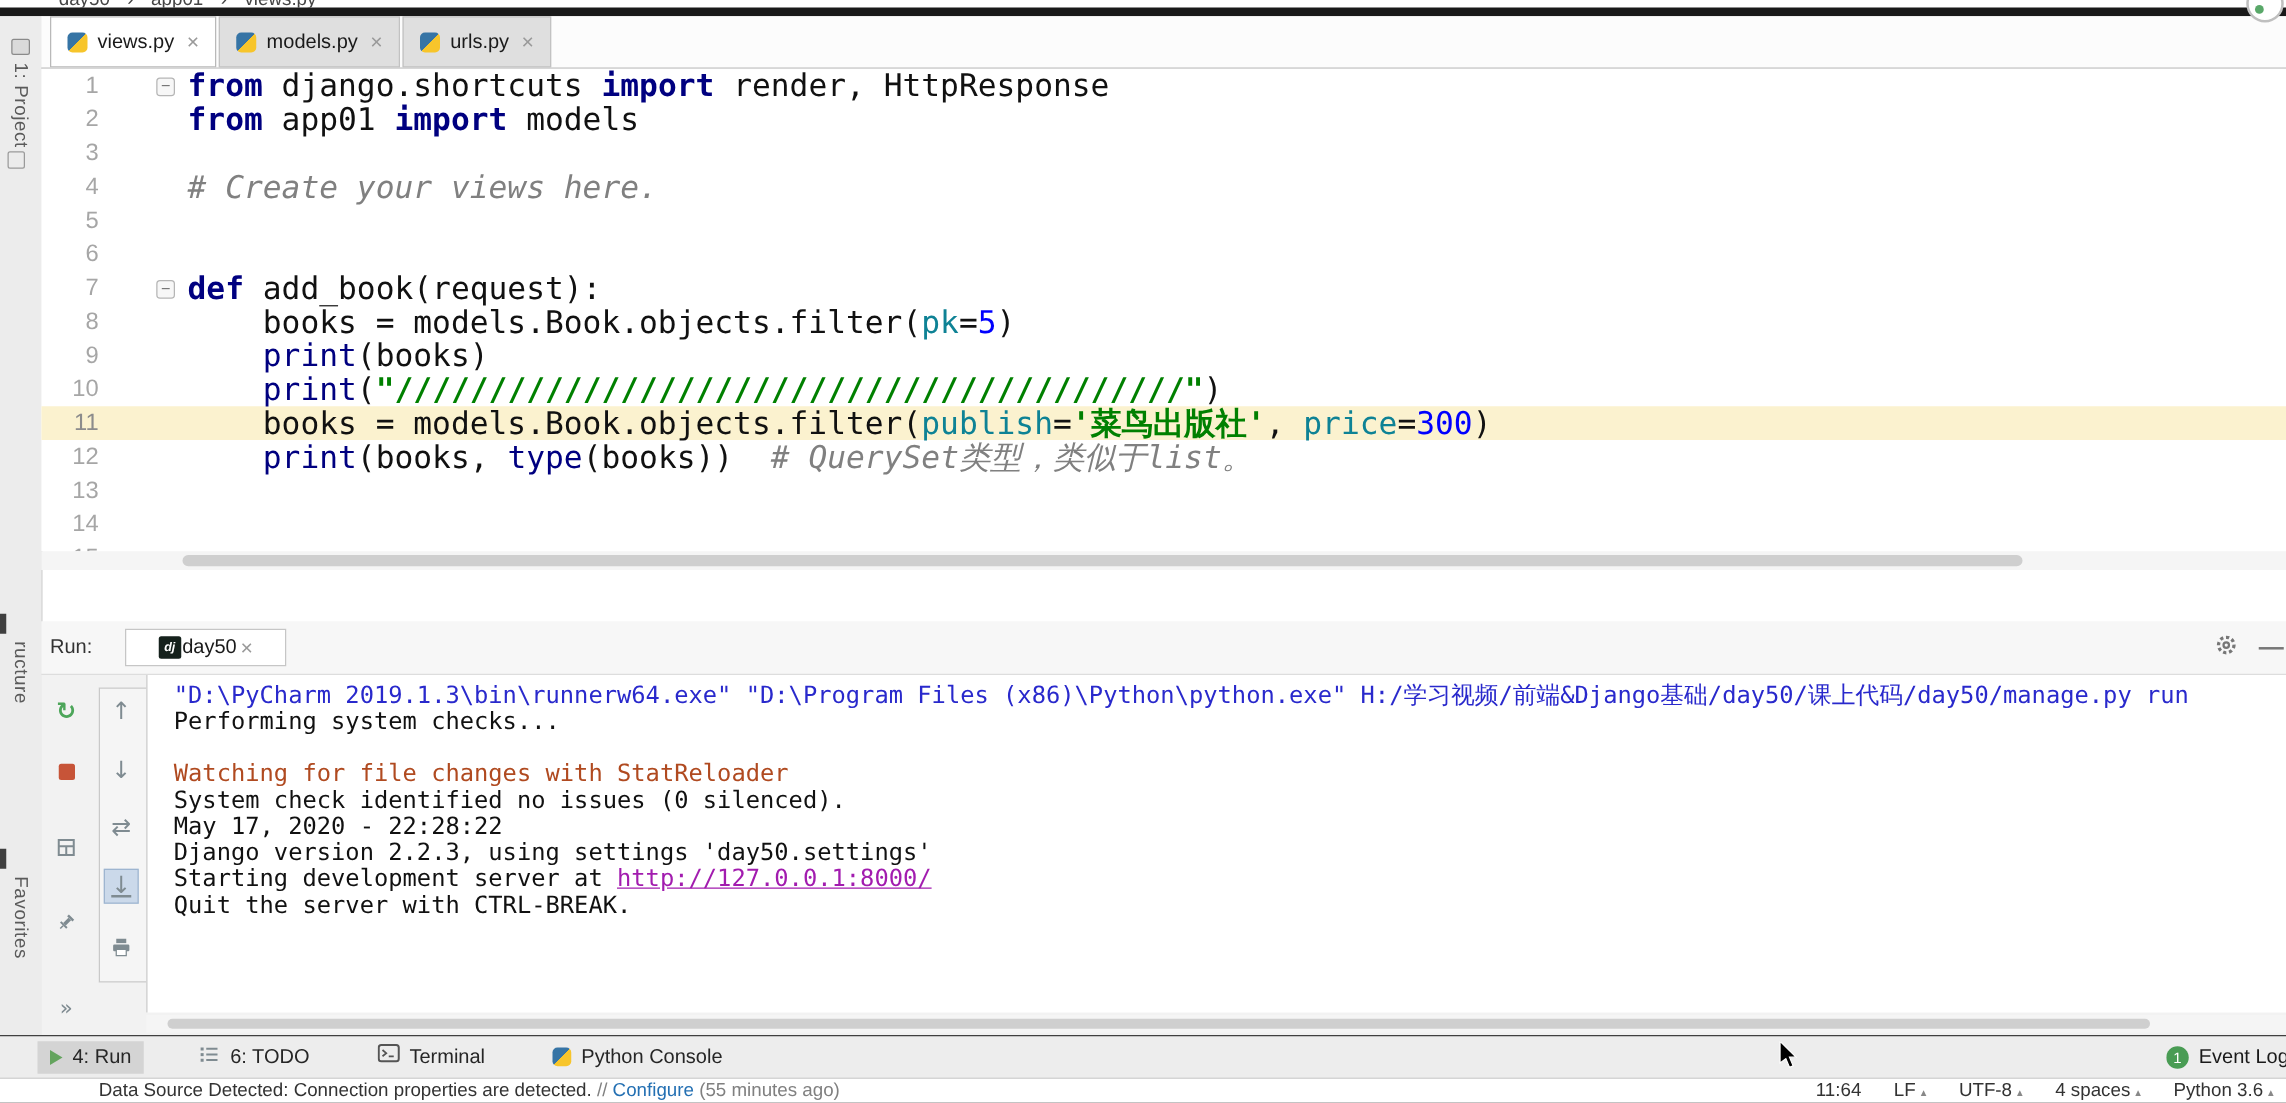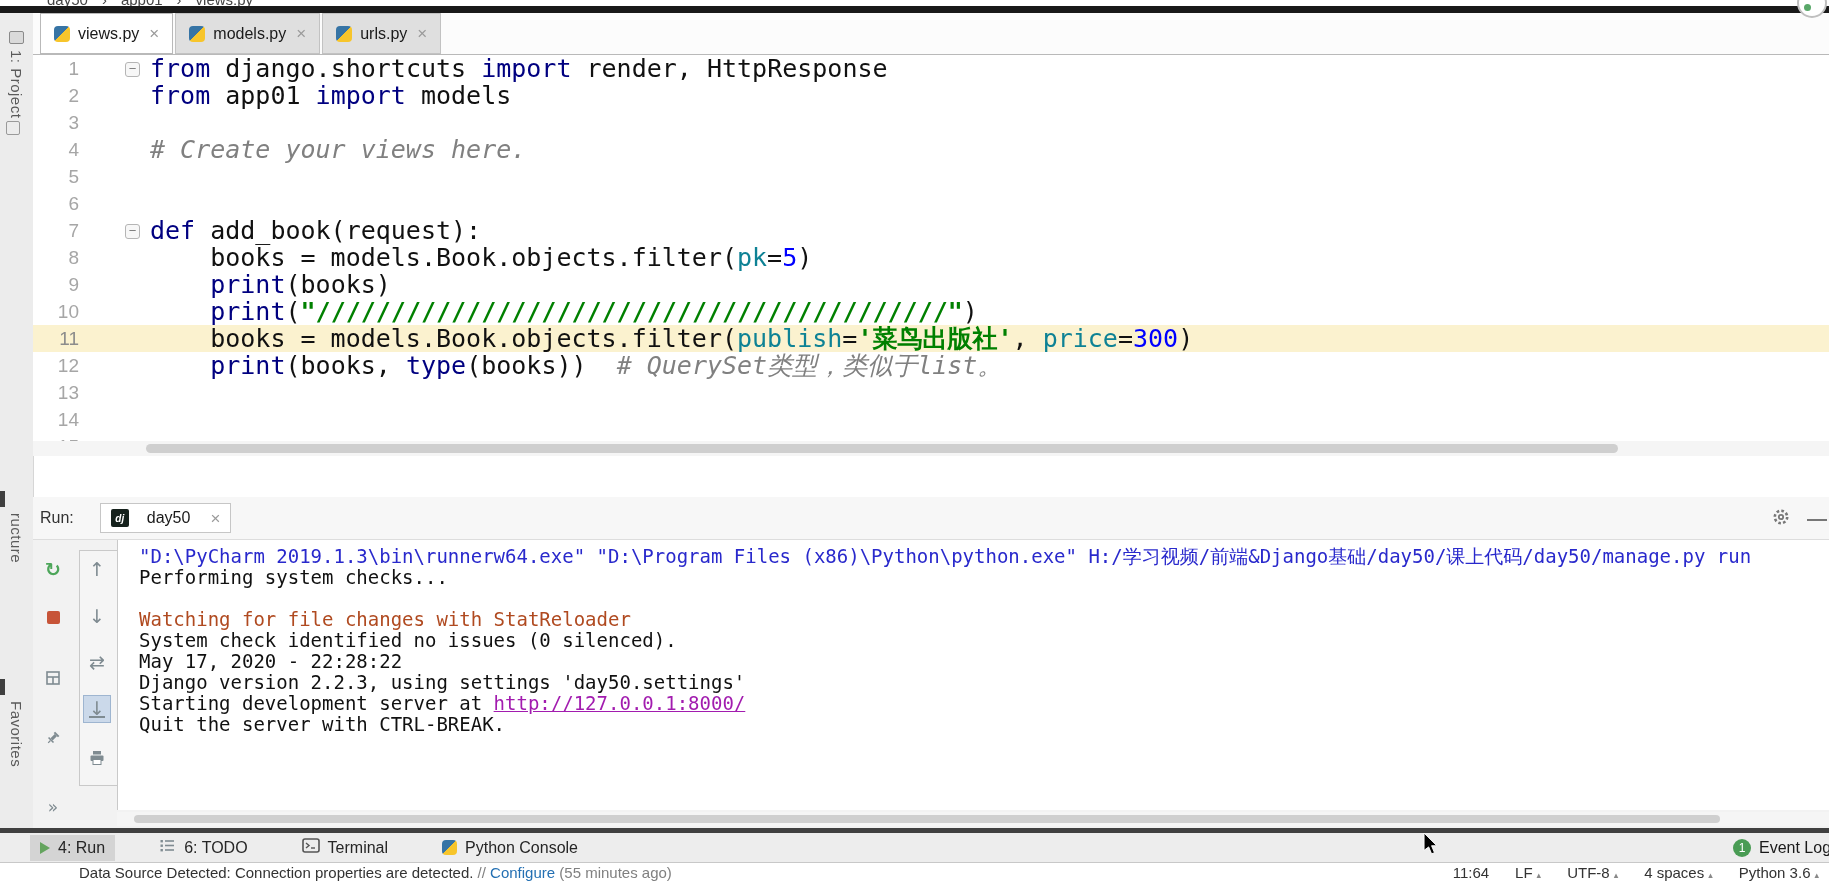--- a/index.html
+++ b/index.html
@@ -38,41 +38,41 @@
   .code-row{display:flex;height:27px;font-family:"DejaVu Sans Mono",monospace;font-size:25px;line-height:27px;}
   .code-row.current{background:#FBF2CF;}
   .gutter{display:block;flex:none;width:46px;text-align:right;font-size:19px;color:#A6A6A6;line-height:27px;
           font-family:"Liberation Sans",sans-serif;}
   .code-row.current .gutter{color:#8C8C8C;}
   .fold{display:block;flex:none;width:71px;position:relative;}
   .fold-box{position:absolute;right:10px;top:7px;width:13px;height:13px;border:1px solid #B5B5B5;border-radius:3px;
             background:#F7F7F7;color:#777;font-size:13px;line-height:11px;text-align:center;
             font-family:"Liberation Sans",sans-serif;}
   .code-text{display:block;white-space:pre;flex:1;}
-  .tok-kw{color:#000080;font-weight:normal;}
+  .tok-kw{color:#000080;font-weight:bold;}
   .tok-pl{color:#111;}
   .tok-cm{color:#808080;font-style:italic;}
   .tok-str{color:#008000;font-weight:bold;}
   .tok-num{color:#0000FF;}
   .tok-kwarg{color:#0E8295;}
   .tok-bi{color:#000080;}
 
   #ed-hscroll{position:absolute;left:33px;top:441px;right:0;height:15px;background:#F5F5F5;}
   #ed-hscroll .thumb{position:absolute;left:113px;top:3px;width:1472px;height:9px;background:#CFCFCF;border-radius:5px;}
 
   
   #crumbbar{position:absolute;left:33px;top:457px;right:0;height:40px;background:#FAFAFA;
             border-top:1px solid #E2E2E2;border-bottom:1px solid #D2D2D2;box-sizing:border-box;
             display:flex;align-items:center;padding-left:130px;font-size:16px;color:#777;}
 
   
   #runheader{position:absolute;left:33px;top:497px;right:0;height:43px;background:#F7F7F7;
              border-bottom:1px solid #DDD;box-sizing:border-box;display:flex;align-items:center;}
   .runlabel{font-size:16px;color:#333;margin-left:7px;}
-  .runtab{display:flex;align-items:center;gap:18px;margin-left:26px;padding:5px 10px;background:#fff;
+  .runtab{display:flex;align-items:center;gap:1px;margin-left:26px;padding:5px 26px;background:#fff;
           border:1px solid #C6C6C6;font-size:16px;}
   .djicon{display:inline-flex;width:18px;height:18px;background:#15211C;color:#fff;font-size:10px;font-weight:bold;
           font-style:italic;align-items:center;justify-content:center;border-radius:2px;}
   #hdr-right{position:absolute;right:2px;top:0;height:43px;display:flex;align-items:center;gap:16px;}
   .dash{color:#777;font-size:20px;font-weight:bold;}
 
   
   #runbody{position:absolute;left:33px;top:540px;right:0;height:288px;background:#F2F2F2;}
   #runtools-frame{position:absolute;left:46px;top:10px;width:38px;height:234px;border:1px solid #C9C9C9;background:#F5F5F5;}
   .rtbtn{position:absolute;width:28px;height:28px;display:flex;align-items:center;justify-content:center;
@@ -85,21 +85,21 @@
            overflow:hidden;padding:6px 0 0 21px;box-sizing:border-box;}
   .console-line{height:21px;font-family:"DejaVu Sans Mono",monospace;font-size:19px;line-height:21px;white-space:pre;}
   .cl-cmd{color:#2929CC;}
   .cl-pl{color:#111;}
   .cl-err{color:#B04A20;}
   .cl-link{color:#a21caf;text-decoration:underline;}
   #con-hscroll{position:absolute;left:84px;right:0;top:272px;height:14px;background:#F5F5F5;}
   #con-hscroll .thumb{position:absolute;left:17px;top:3px;width:1586px;height:8px;background:#CFCFCF;border-radius:4px;}
 
   
-  #bottombar{position:absolute;left:0;top:828px;right:0;height:34px;background:#EDEDED;border-top:5px solid #404040;
+  #bottombar{position:absolute;left:0;top:828px;right:0;height:34px;background:#EDEDED;border-top:1px solid #404040;
              box-sizing:border-box;display:flex;align-items:center;padding-left:30px;}
   .bb-item{display:flex;align-items:center;gap:8px;font-size:16px;color:#262626;padding:4px 10px;margin-right:34px;}
   .bb-item.selected{background:#D4D4D4;}
   .bb-run-icon{width:0;height:0;border-left:10px solid #64A45E;border-top:6px solid transparent;border-bottom:6px solid transparent;}
   .pyicon{width:15px;height:15px;border-radius:4px;background:linear-gradient(135deg,#3674A5 0 50%,#F7C52B 50% 100%);}
   #eventlog{position:absolute;right:0;top:0;bottom:0;width:96px;display:flex;align-items:center;gap:8px;overflow:hidden;}
   .badge{flex:none;width:18px;height:18px;border-radius:50%;background:#499C54;color:#fff;font-size:12px;
          display:flex;align-items:center;justify-content:center;}
   #eventlog span.lbl{font-size:16px;white-space:nowrap;}
 

